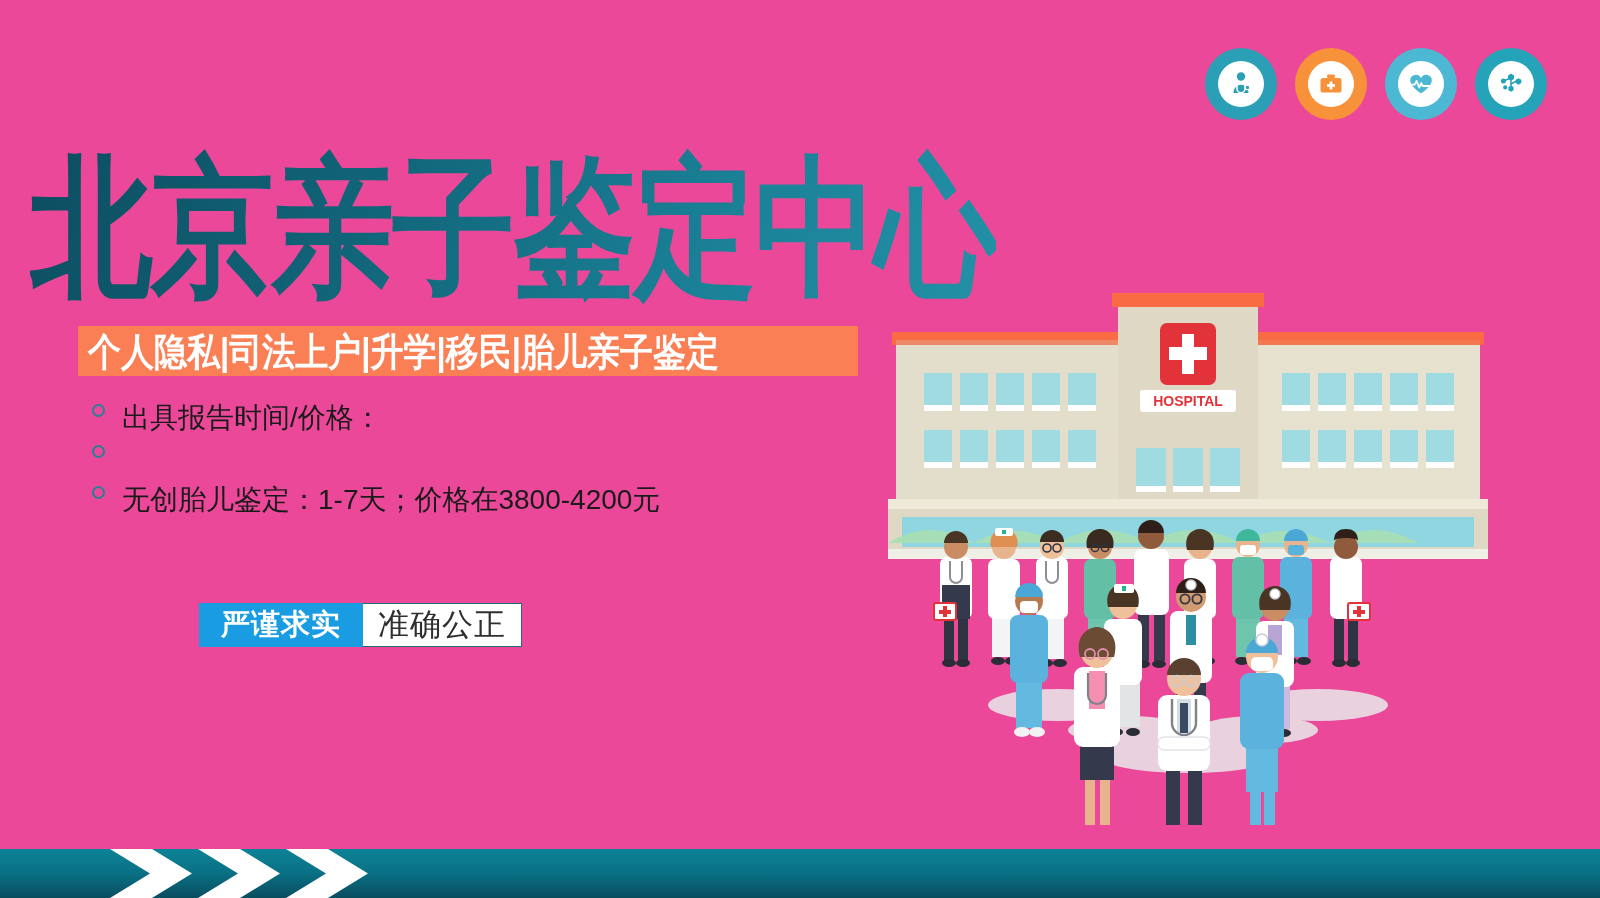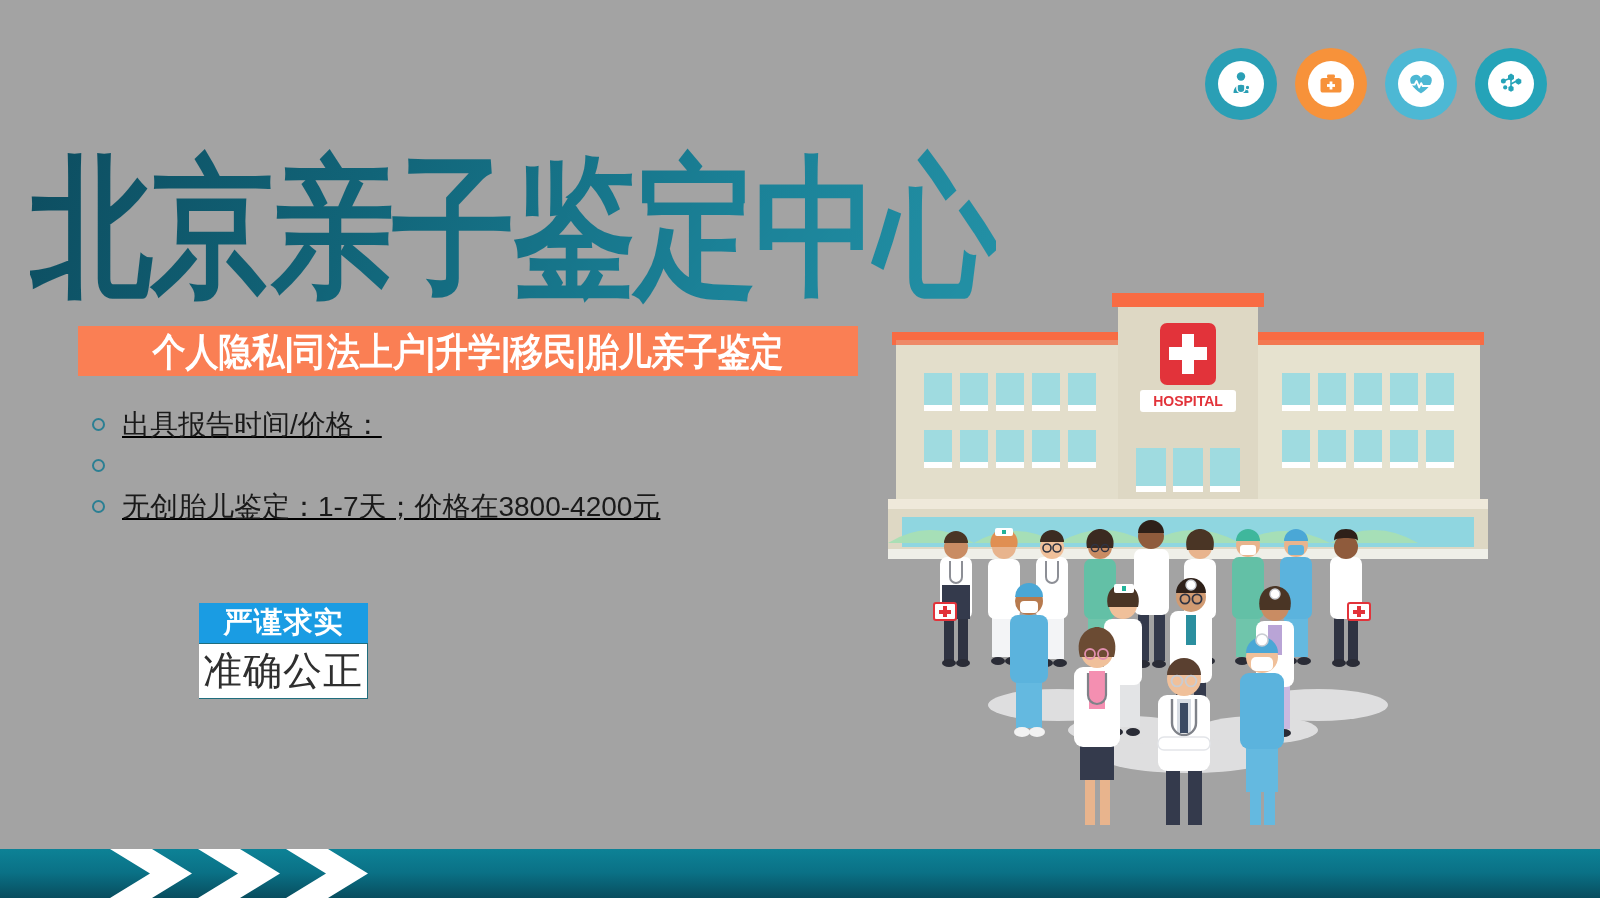--- a/index.html
+++ b/index.html
@@ -4,21 +4,21 @@
 <title>北京亲子鉴定中心</title>
 <style>
   html,body{margin:0;padding:0;}
   body{
     width:1600px;height:898px;
     background:#ffffff;
     font-family:"Liberation Sans","DejaVu Sans",sans-serif;
     overflow:hidden;
     position:relative;
   }
-  .stage{position:relative;width:1600px;height:898px;overflow:hidden;background:#a3a3a3;}
+  .stage{position:relative;width:1600px;height:898px;overflow:hidden;background:#ec4899;}
 
   
   .icon-row{position:absolute;top:48px;left:1205px;display:flex;gap:18px;align-items:center;}
   .ico{width:72px;height:72px;border-radius:50%;display:flex;align-items:center;justify-content:center;}
   .ico .disc{width:46px;height:46px;border-radius:50%;background:#ffffff;display:flex;align-items:center;justify-content:center;}
   .ico svg{display:block;}
 
   
   .title{
     position:absolute;left:30px;top:148px;
@@ -34,56 +34,56 @@
     color:transparent;
     -webkit-text-fill-color:transparent;
   }
 
   
   .banner{
     position:absolute;left:78px;top:326px;
     width:780px;height:50px;
     background:#fa7f54;
     display:flex;align-items:center;
-    box-sizing:border-box;padding:8px 10px;justify-content:center;
+    box-sizing:border-box;padding:8px 10px;
   }
   .banner-text{
     color:#ffffff;font-weight:bold;font-size:33px;
     letter-spacing:0px;white-space:nowrap;
     transform:scaleY(1.16);transform-origin:left center;
     line-height:1;
   }
 
   
   .bullets{position:absolute;left:92px;top:404px;width:760px;}
-  .b-row{display:flex;align-items:center;height:41px;text-decoration:underline;}
+  .b-row{display:flex;height:41px;}
   .b-mark{
     width:13px;height:13px;border-radius:50%;
     border:2px solid #2b7f93;box-sizing:border-box;
     margin-right:17px;flex:0 0 auto;
   }
   .b-text{
     font-size:28px;color:#1a1a1a;white-space:nowrap;
     letter-spacing:0px;line-height:1;
   }
 
   
-  .slogan{position:absolute;left:199px;top:603px;display:flex;height:44px;flex-direction:column;}
+  .slogan{position:absolute;left:199px;top:603px;display:flex;height:44px;}
   .slogan-left{
     background:#1a9ce3;color:#ffffff;
     font-weight:bold;font-size:29px;
     display:flex;align-items:center;justify-content:center;
     padding:0 22px;letter-spacing:1px;
     box-sizing:border-box;
   }
   .slogan-right{
     background:#ffffff;color:#2f2f2f;
-    font-size:39px;
+    font-size:31px;
     display:flex;align-items:center;justify-content:center;
-    padding:0 4px;letter-spacing:1px;
+    padding:0 15px;letter-spacing:1px;
     border:1px solid #1f6d7d;border-left:none;
     box-sizing:border-box;
   }
 
   
   .illus{position:absolute;left:888px;top:285px;width:600px;height:540px;}
 
   
   .bottom-bar{
     position:absolute;left:0;bottom:0;width:1600px;height:49px;

